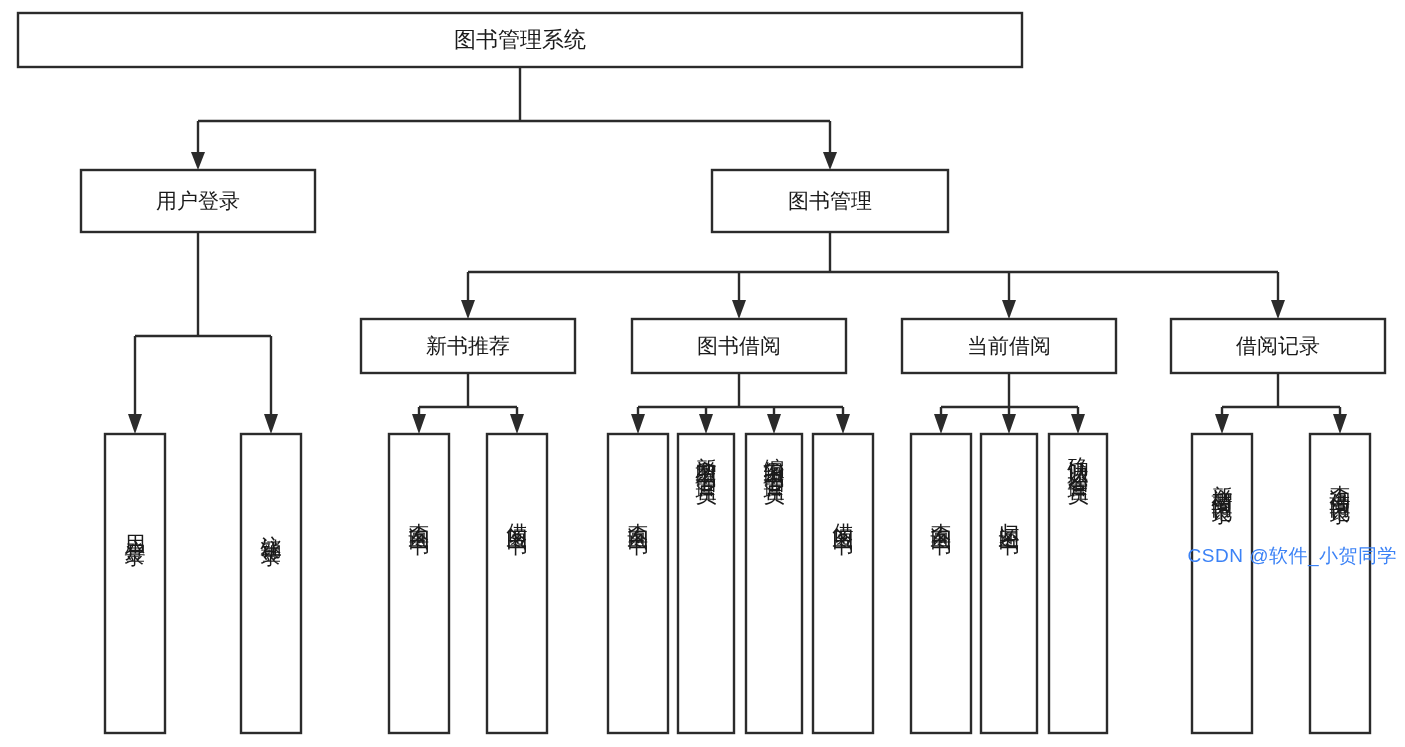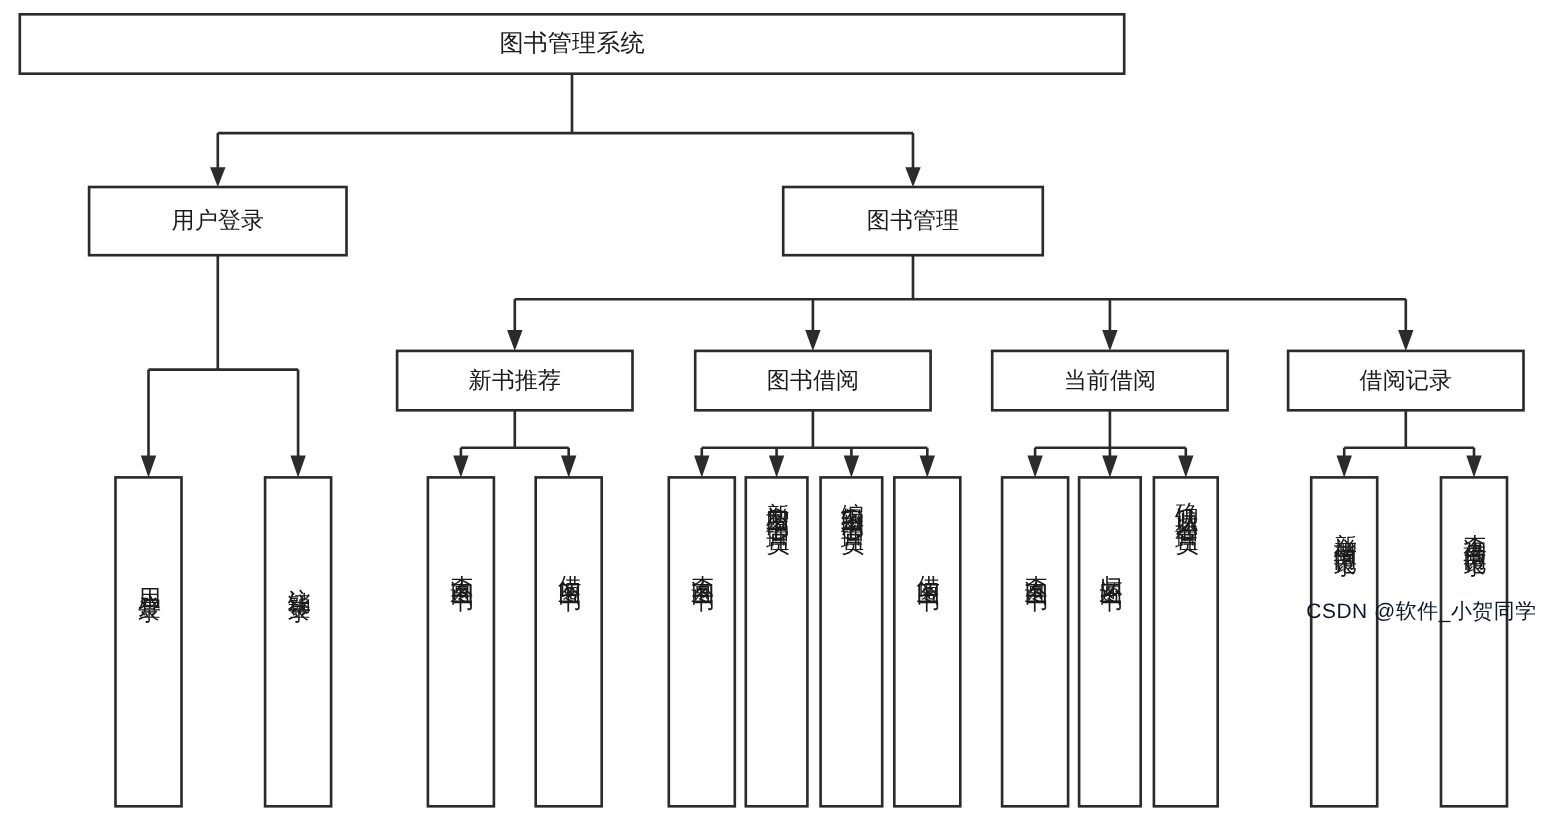--- a/index.html
+++ b/index.html
@@ -72,21 +72,21 @@
     letter-spacing: 4px;
     color: #1a1a1a;
     white-space: nowrap;
   }
   .watermark {
     position: absolute;
     right: 8px;
     bottom: 6px;
     font-family: "Liberation Sans", "DejaVu Sans", sans-serif;
     font-size: 19px;
-    color: #0f172a;
+    color: #3b82f6;
     letter-spacing: 0.5px;
     white-space: nowrap;
   }
 </style>
 </head>
 <body>
 
 <div id="diagram-root">
 
   <svg id="flow" viewBox="0 0 1405 747">

